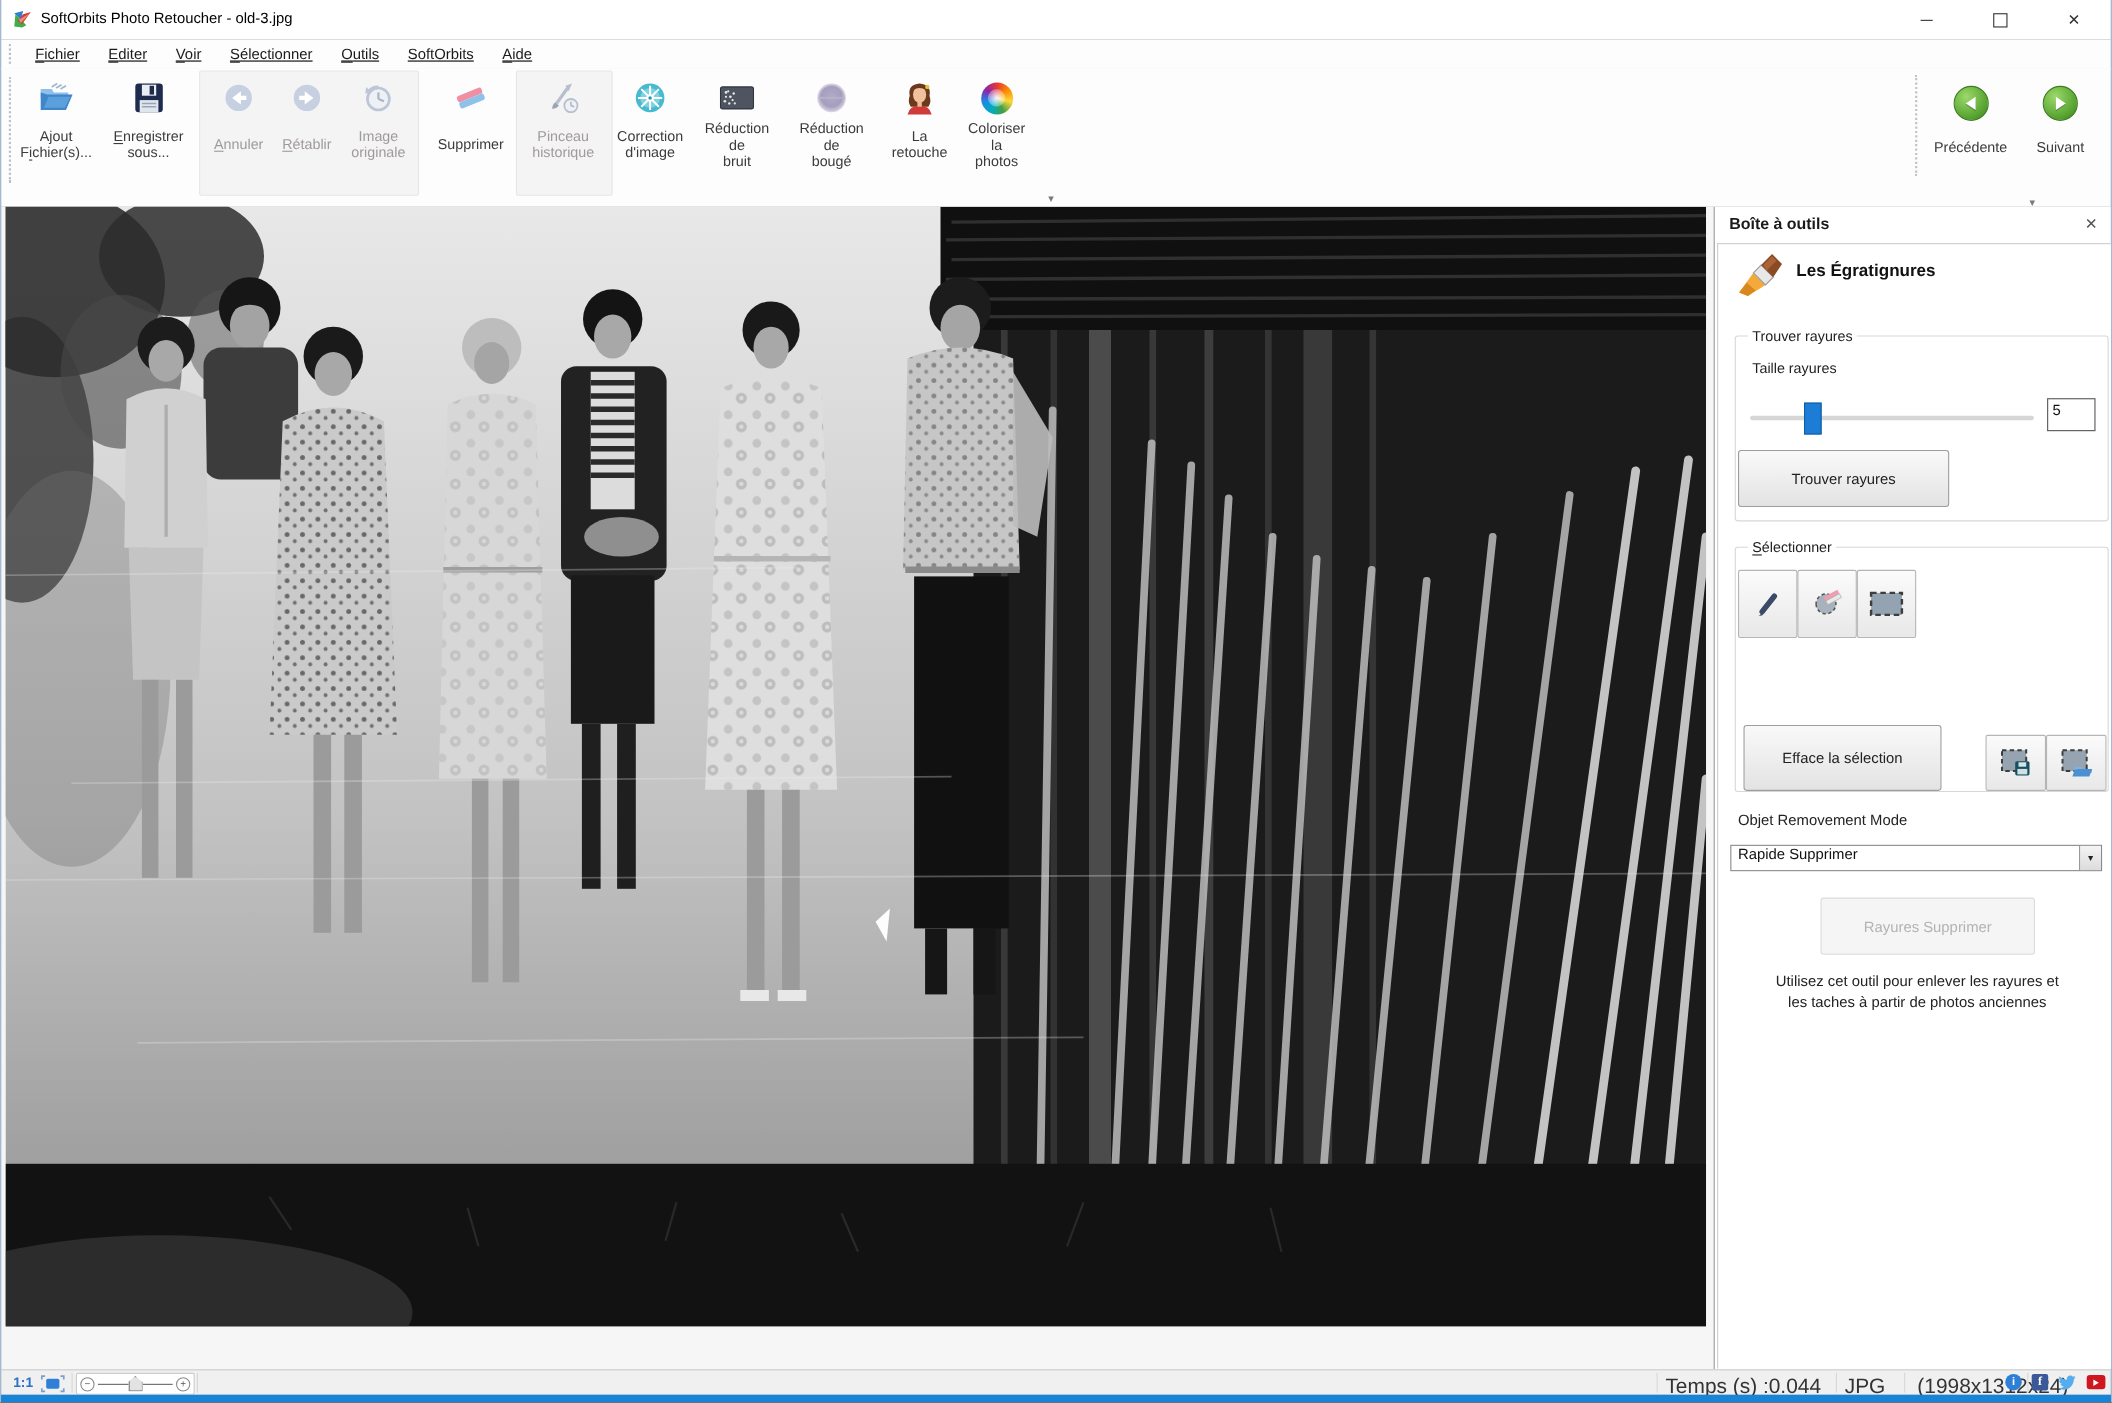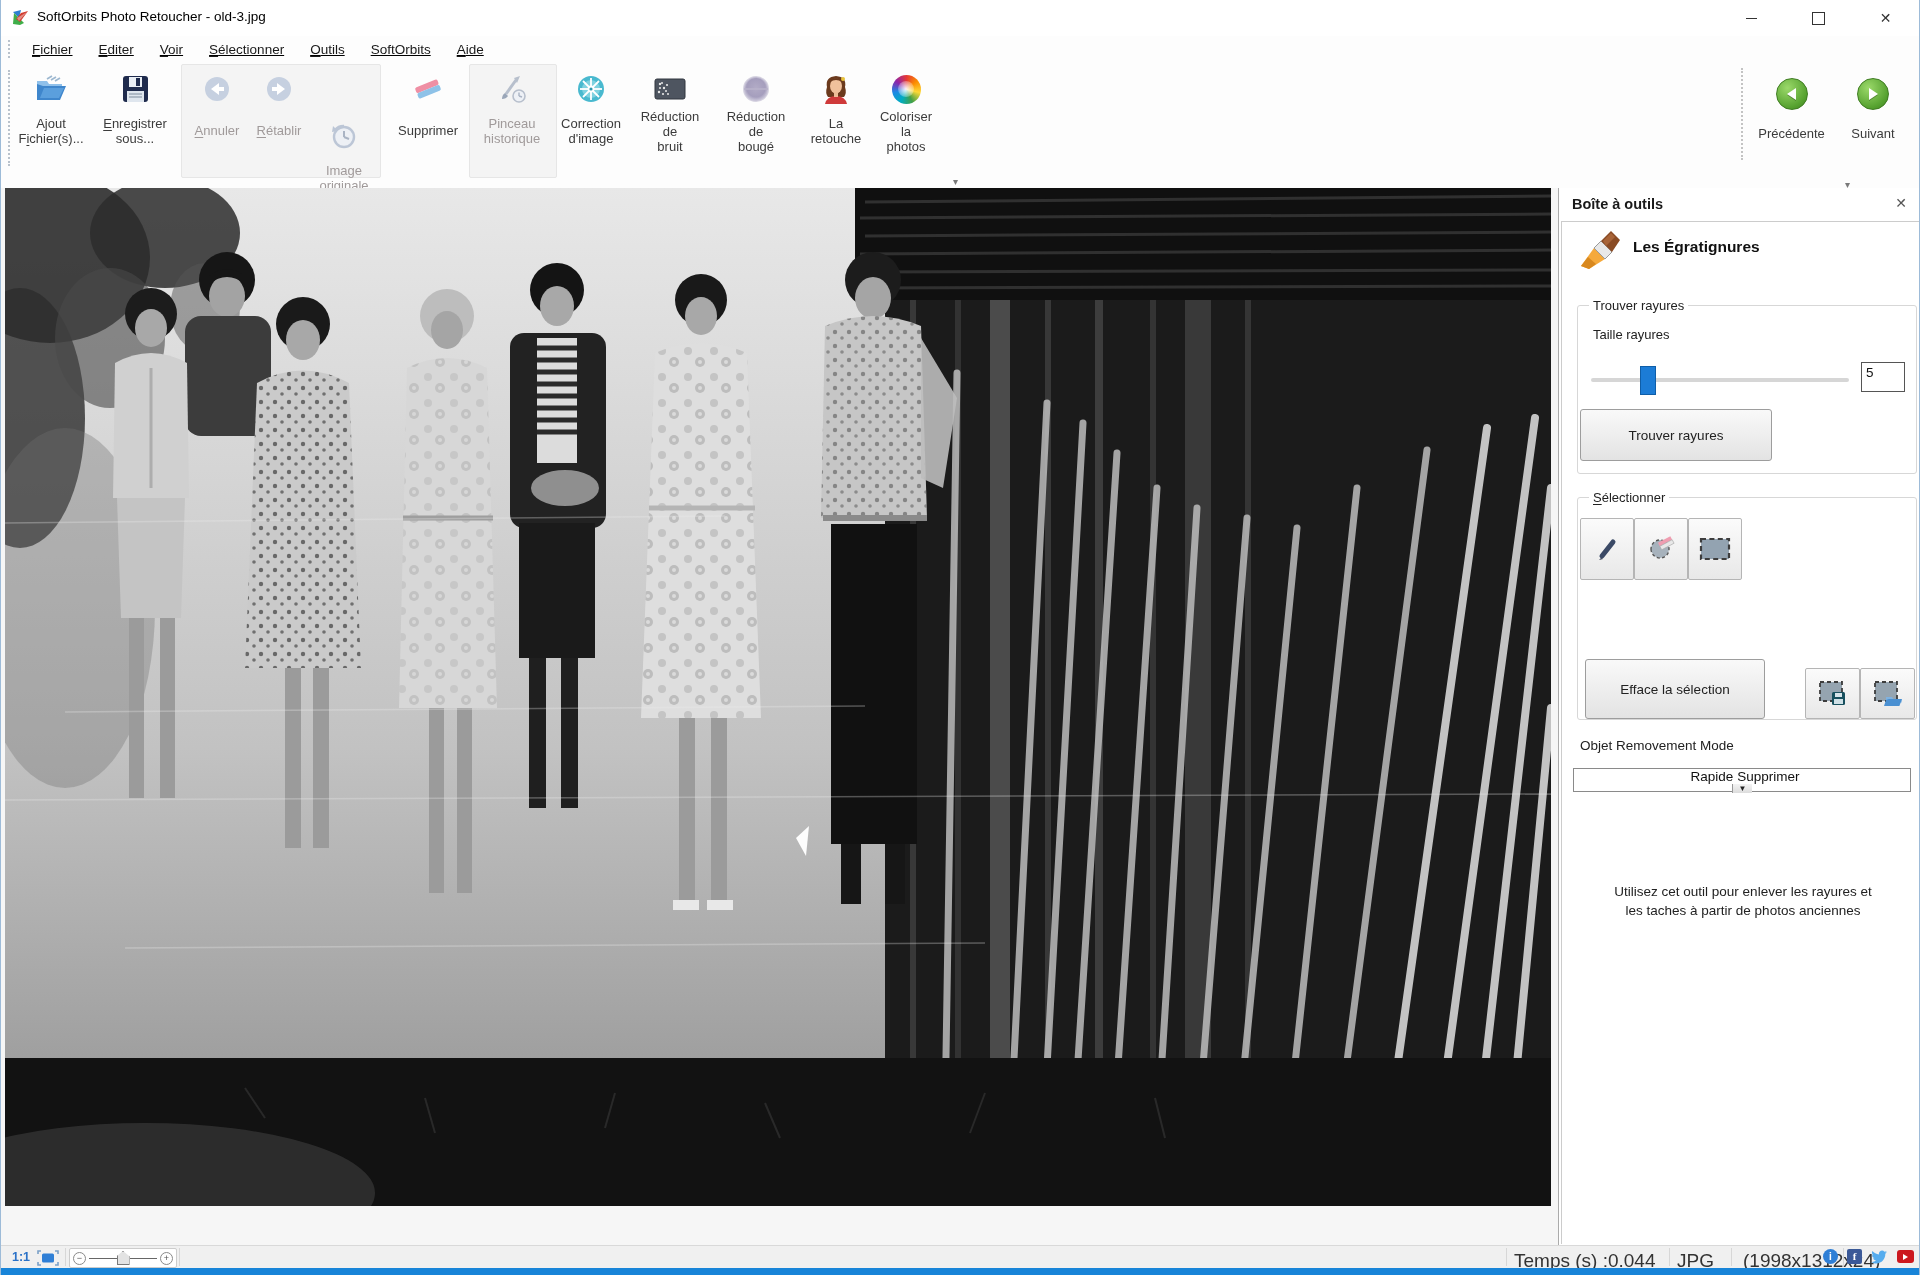--- a/index.html
+++ b/index.html
@@ -44,21 +44,21 @@
   .groupbox{position:absolute;border:1px solid #d7d7d7;border-radius:3px;}
   .grouplabel{position:absolute;font-size:13px;color:#222;background:#fff;padding:0 4px;}
   .plabel{position:absolute;font-size:13px;color:#222;}
   .track{position:absolute;height:4px;background:#d6d6d6;border-radius:2px;}
   .thumb{position:absolute;width:14px;height:27px;background:#1c7cd6;border:1px solid #0f5ea8;}
   .valbox{position:absolute;width:38px;height:26px;border:1px solid #555;font-size:13.5px;color:#111;padding:2px 0 0 4px;box-sizing:content-box;background:#fff;}
   .btn{position:absolute;background:linear-gradient(#f9f9f9,#e3e3e3);border:1px solid #9d9d9d;border-radius:3px;
        font-size:13.5px;color:#222;display:flex;align-items:center;justify-content:center;font-family:inherit;}
   .btn.small-tool{background:linear-gradient(#fbfbfb,#e8e8e8);border:1px solid #b5b5b5;border-radius:2px;}
   .btn.disabled{background:#f5f5f5;border:1px solid #dcdcdc;color:#b3b3b3;}
-  .combo{position:absolute;height:24px;border:1px solid #8a8a8a;background:#fff;display:flex;align-items:center;box-sizing:border-box;flex-direction:column;}
+  .combo{position:absolute;height:24px;border:1px solid #8a8a8a;background:#fff;display:flex;box-sizing:border-box;}
   .combo .val{flex:1;font-size:13.5px;color:#111;padding-left:6px;}
   .combo .arrow{width:19px;height:100%;border-left:1px solid #999;background:linear-gradient(#f4f4f4,#dcdcdc);display:flex;align-items:center;justify-content:center;font-size:8px;color:#222;}
   .helptext{position:absolute;font-size:13.5px;color:#222;text-align:center;line-height:19px;}
   
   .statusbar{left:0;top:1245px;width:100%;height:23px;background:#f0f0f0;border-top:1px solid #d9d9d9;box-sizing:border-box;}
   .ssep{position:absolute;top:2px;width:1px;height:18px;background:#d7d7d7;}
   .sb-text{position:absolute;top:4px;font-size:19px;color:#333;}
   .ratio{color:#2a71c7;font-weight:bold;font-size:12.5px;}
   .zoomwidget{position:absolute;left:68px;top:2px;width:106px;height:18px;background:#fff;border:1px solid #ccc;border-radius:2px;display:flex;align-items:center;}
   .zcirc{width:11px;height:11px;border:1px solid #8a8a8a;border-radius:50%;color:#555;font-size:9px;line-height:10px;text-align:center;margin:0 3px;}
@@ -155,21 +155,21 @@
     <div class="tb-item dis" style="left:243px;width:70px;">
       <div class="tb-icon">
         <svg width="28" height="28" viewBox="0 0 28 28">
           <circle cx="14" cy="14" r="12" fill="#c6d0e0"></circle>
           <path d="M20 14 L12 8 V12 H7 V16 H12 V20 Z" fill="#fff"></path>
         </svg>
       </div>
       <div class="lbl1"><u>R</u>établir</div>
     </div>
 
-    <div class="tb-item dis" style="left:308px;width:70px;margin-top:47px;">
+    <div class="tb-item dis" style="left:308px;width:70px;">
       <div class="tb-icon">
         <svg width="28" height="28" viewBox="0 0 28 28">
           <circle cx="14" cy="15" r="10" fill="#edf0f5" stroke="#bcc6d6" stroke-width="2.4"></circle>
           <path d="M5 8 A11 11 0 0 1 14 4" fill="none" stroke="#bcc6d6" stroke-width="2.4"></path>
           <polygon points="3,4 8,9 2,10" fill="#bcc6d6"></polygon>
           <line x1="14" y1="15" x2="14" y2="9" stroke="#aab4c4" stroke-width="2"></line>
           <line x1="14" y1="15" x2="19" y2="17" stroke="#aab4c4" stroke-width="2"></line>
         </svg>
       </div>
       <div class="lbl2">Image</div>
@@ -548,20 +548,21 @@
           <path d="M13 17 h6 l1.6 2.6 h8 v3 h-15.6 Z" fill="#7fb2e0"></path>
           <path d="M13 20 l3 -1 h13 l-2.6 7 H11 Z" fill="#4a90d2"></path>
         </svg>
       </div>
 
       <div class="plabel" style="left:18px;top:516px;font-size:13.5px;">Objet Removement Mode</div>
       <div class="combo" style="left:11px;top:546px;width:338px;">
         <span class="val">Rapide Supprimer</span>
         <span class="arrow">▼</span>
       </div>
+      <div class="btn disabled" style="left:93px;top:594px;width:193px;height:50px;">Rayures Supprimer</div>
 
       <div class="helptext" style="left:16px;top:660px;width:330px;">
         <div>Utilisez cet outil pour enlever les rayures et</div>
         <div>les taches à partir de photos anciennes</div>
       </div>
     </div>
   </div>
 
   <div class="abs statusbar">
     <div class="sb-text ratio" style="left:11px;">1:1</div>

